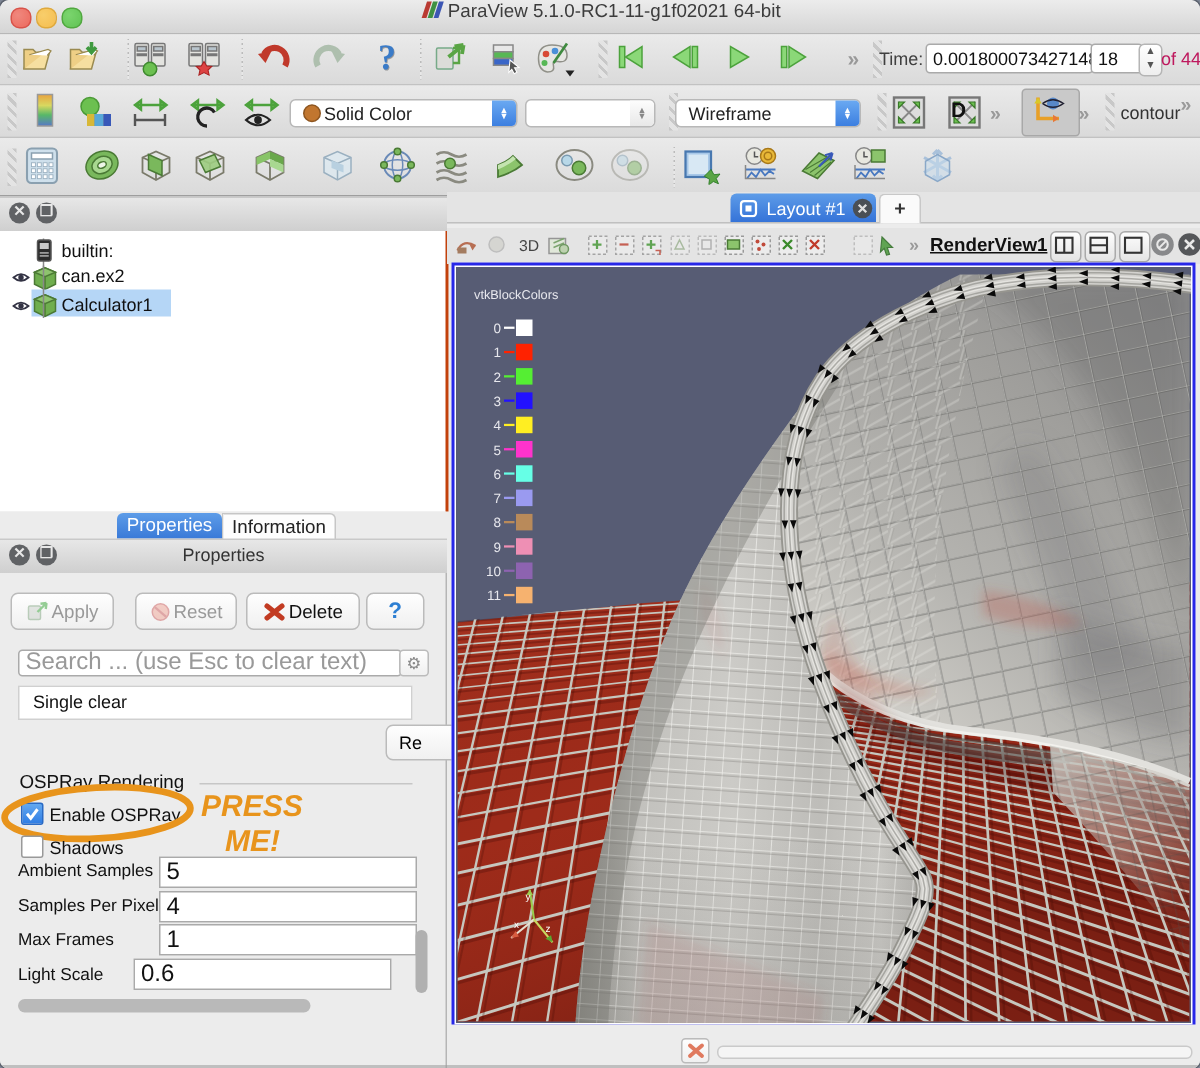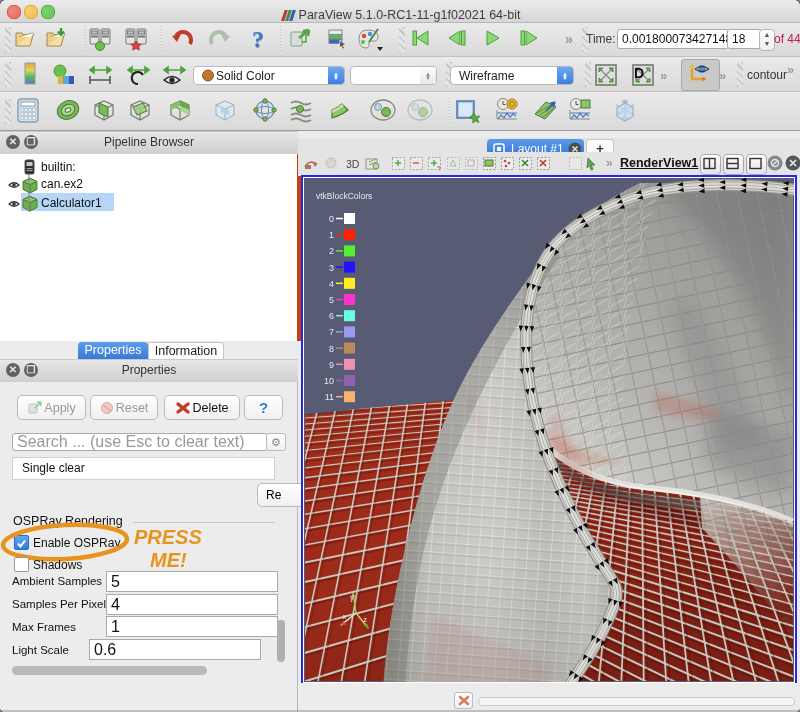--- a/index.html
+++ b/index.html
@@ -2,21 +2,21 @@
 <html><head>
 <meta charset="utf-8">
 <style>
   html,body{margin:0;padding:0}
   body{width:800px;height:712px;overflow:hidden;font-family:"Liberation Sans",sans-serif;background:#7d8594}
   #win{position:absolute;left:0;top:0;width:800px;height:712px;background:#ececec;border-radius:6px 6px 5px 5px;overflow:hidden;box-shadow:0 0 0 1px rgba(0,0,0,0.25)}
   .abs{position:absolute}
   
   #titlebar{left:0;top:0;width:800px;height:22px;background:linear-gradient(#ececec,#d5d5d5);border-bottom:1px solid #b7b7b7;border-radius:6px 6px 0 0}
   .tl{position:absolute;top:5px;width:12px;height:12px;border-radius:6px}
-  #title{position:absolute;left:0;top:0;width:100%;height:22px;display:flex;align-items:flex-end;justify-content:center;font-size:12.5px;color:#3c3c3c}
+  #title{position:absolute;left:0;top:0;width:100%;height:22px;display:flex;align-items:flex-start;justify-content:center;font-size:12.5px;color:#3c3c3c}
   
   .tbar{left:0;width:800px;background:linear-gradient(#eaeaea,#dadada)}
   .sep{position:absolute;width:1px;background:repeating-linear-gradient(#bbb 0 1px,#e8e8e8 1px 3px)}
   .handle{position:absolute;width:6px;background:repeating-linear-gradient(45deg,#c8c8c8 0 2px,#e4e4e4 2px 5px)}
   .combo{position:absolute;background:#fff;border:1px solid #b8b8b8;border-radius:4px;font-size:12px;color:#222;display:flex;align-items:center}
   .spin{position:absolute;right:0;top:0;bottom:0;width:16px;border-radius:0 3px 3px 0;background:linear-gradient(#6aa9f2,#3c7fe0);display:flex;flex-direction:column;align-items:center;justify-content:center;color:#fff;font-size:6px;line-height:4px}
   .chev{position:absolute;color:#9a9a9a;font-weight:bold;font-size:13px;letter-spacing:-2px}
   
   .phead{left:0;width:298px;height:22px;background:linear-gradient(#e7e7e7,#cfcfcf);border-bottom:1px solid #b2b2b2;border-top:1px solid #c9c9c9}
   .pbtn{position:absolute;top:3px;width:14px;height:14px;border-radius:7px;background:#606265;color:#e8e8e8;font-size:10px;text-align:center;line-height:14px;font-weight:bold}
@@ -90,23 +90,22 @@
   <div class="abs" style="left:681px;top:59px;width:37px;height:30px;background:#c9c9c9;border:1px solid #a8a8a8;border-radius:3px"></div>
   <div class="chev" style="left:719px;top:68px">»</div>
   <div class="lbl" style="left:747px;top:68px;font-size:12px;color:#333">contour</div>
   <div class="chev" style="left:787px;top:62px">»</div>
   <div id="icons2"></div>
   <div id="icons3"></div>
 
   <div class="abs phead" style="top:131px">
     <div class="pbtn" style="left:6px">✕</div>
     <div class="pbtn" style="left:24px">❐</div>
-    <div class="ptitle">Pipeline Browser</div>
-  </div>
-  <div class="abs" style="left:0;top:154px;width:297px;height:187px;background:#fff;border-right:6px solid #c2410c">
+  </div>
+  <div class="abs" style="left:0;top:154px;width:297px;height:187px;background:#fff;border-right:2px solid #c2410c">
     <svg width="297" height="187">
       <line x1="29" y1="5" x2="29" y2="48" stroke="#888" stroke-width="1"></line>
 
       <rect x="25" y="6" width="9" height="14" rx="1.5" fill="#2c2c2c" stroke="#555"></rect>
       <rect x="26.5" y="8" width="6" height="4" fill="#c8c8c8"></rect>
       <rect x="26.5" y="14" width="6" height="1.2" fill="#9a9a9a"></rect>
       <rect x="26.5" y="16" width="6" height="1.2" fill="#9a9a9a"></rect>
       <text x="41" y="17" font-size="12" fill="#111">builtin:</text>
 
       <g transform="translate(0,19)">
@@ -141,21 +140,21 @@
     <div class="abs" style="left:148px;top:1px;width:74px;height:17px;background:#fdfdfd;border:1px solid #c6c6c6;border-bottom:none;border-radius:0 4px 0 0;color:#222;font-size:12.5px;text-align:center;line-height:16px">Information</div>
   </div>
   <div class="abs phead" style="top:359px">
     <div class="pbtn" style="left:6px">✕</div>
     <div class="pbtn" style="left:24px">❐</div>
     <div class="ptitle">Properties</div>
   </div>
 
   <div id="props" class="abs" style="left:0;top:382px;width:297px;height:330px;background:#ececec;border-right:1px solid #b5b5b5">
 
-    <div class="btn" style="left:17px;top:13px;width:67px;height:23px;color:#999">
+    <div class="btn" style="left:7px;top:13px;width:67px;height:23px;color:#999">
       <svg width="17" height="15" style="opacity:.55">
           <rect x="2" y="4" width="8" height="9" rx="1" fill="#cfd4cf" stroke="#8a8"></rect>
           <path d="M8 8 L14 2 M14 2 l-4 .5 M14 2 l-.5 4" stroke="#4a4" stroke-width="1.6" fill="none"></path>
         </svg>Apply</div>
     <div class="btn" style="left:90px;top:13px;width:66px;height:23px;color:#999">
       <svg width="16" height="14" style="opacity:.55">
           <circle cx="7" cy="7" r="5.5" fill="#eda89a" stroke="#c66"></circle>
           <line x1="3.2" y1="3.8" x2="10.8" y2="10.2" stroke="#c66" stroke-width="1.5"></line>
         </svg>Reset</div>
     <div class="btn" style="left:164px;top:13px;width:74px;height:23px;color:#111">
@@ -193,21 +192,21 @@
     <div class="field" style="left:106px;top:212px;width:166px;height:19px">4</div>
     <div class="lbl" style="left:12px;top:239px;font-size:11.5px">Max Frames</div>
     <div class="field" style="left:106px;top:234px;width:166px;height:19px">1</div>
     <div class="lbl" style="left:12px;top:262px;font-size:11.5px">Light Scale</div>
     <div class="field" style="left:89px;top:257px;width:166px;height:19px">0.6</div>
 
     <div class="abs" style="left:277px;top:238px;width:8px;height:42px;background:#b0b0b0;border-radius:4px"></div>
     <div class="abs" style="left:12px;top:284px;width:195px;height:9px;background:#b9b9b9;border-radius:4.5px"></div>
   </div>
 
-  <div class="abs" style="left:298px;top:138px;width:502px;height:20px;background:#e4e4e4;border-bottom:1px solid #c0c0c0">
+  <div class="abs" style="left:298px;top:128px;width:502px;height:20px;background:#e4e4e4;border-bottom:1px solid #c0c0c0">
     <div class="abs" style="left:189px;top:1px;width:97px;height:19px;background:linear-gradient(#5d9ce8,#3573d8);border-radius:4px 4px 0 0;color:#fff;font-size:12px;display:flex;align-items:center">
       <svg width="17" height="12" style="margin-left:5px">
           <rect x="2" y="1" width="10" height="10" rx="2" fill="none" stroke="#fff" stroke-width="1.5"></rect>
           <rect x="5" y="4" width="4" height="4" fill="#fff"></rect>
         </svg>
       <span style="margin-left:2px">Layout #1</span>
       <svg width="16" height="14" style="margin-left:4px">
           <circle cx="7" cy="7" r="6.5" fill="#4a4f55"></circle>
           <path d="M4.5 4.5 l5 5 M9.5 4.5 l-5 5" stroke="#ddd" stroke-width="1.6"></path>
         </svg>

